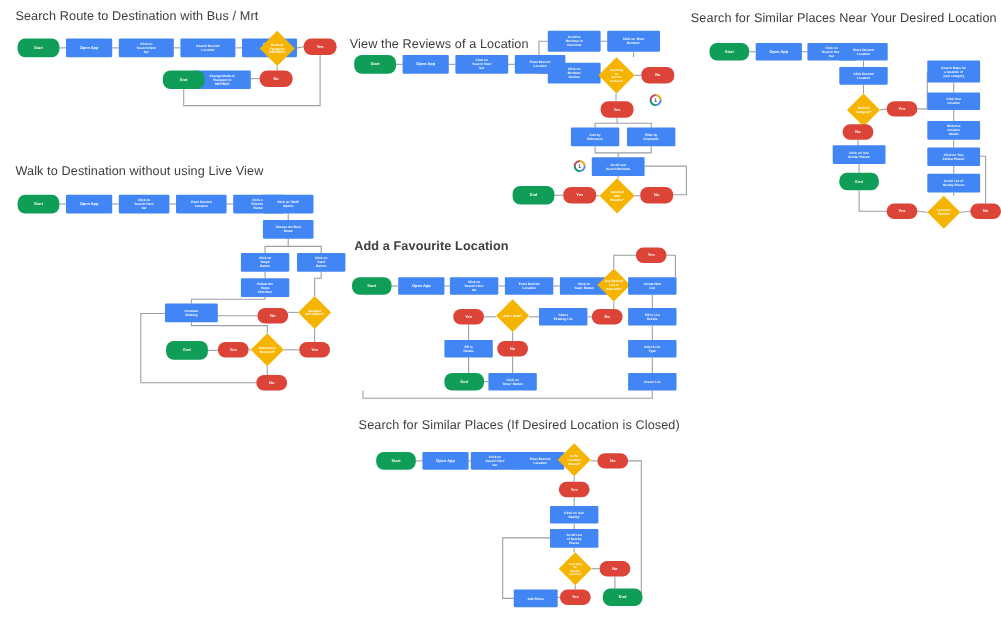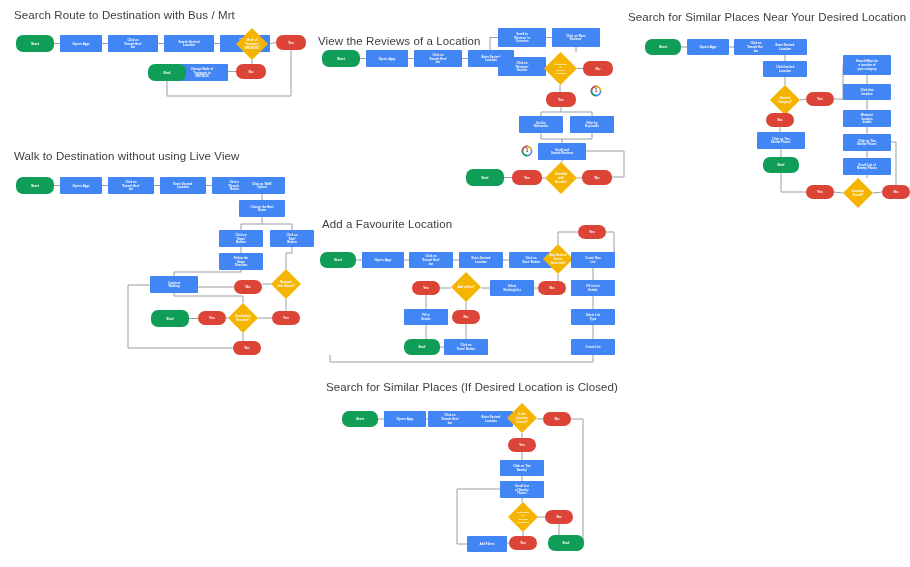--- a/index.html
+++ b/index.html
@@ -410,21 +410,21 @@
           </g>
           <g>
             <rect x="233" y="341" width="28" height="14" rx="7" ry="7" fill="#DB4437"></rect>
             <text class="nlabel" x="247" y="348" font-size="3.6"><tspan x="247">No</tspan></text>
           </g>
         </g>
     </svg>
   </div>
 
   <div class="chart" style="left:0;top:0;width:640px;height:370px;">
-    <div class="chart-title" style="left:322px;top:218px;">Add a Favourite Location</div>
+    <div class="chart-title" style="left:322px;top:218px;font-weight:bold;">Add a Favourite Location</div>
     <svg width="640" height="370" style="position:absolute;left:0;top:0;">
       <g>
         <path class="edge" d="M356,260 L362,260"></path>
         <path class="edge" d="M404,260 L409,260"></path>
         <path class="edge" d="M453,260 L459,260"></path>
         <path class="edge" d="M503,260 L509,260"></path>
         <path class="edge" d="M553,260 L543,260"></path>
         <path class="edge" d="M558,244 L558,232 L578,232"></path>
         <path class="edge" d="M606,232 L614,232 L614,252"></path>
         <path class="edge" d="M573,260 L571,260"></path>

